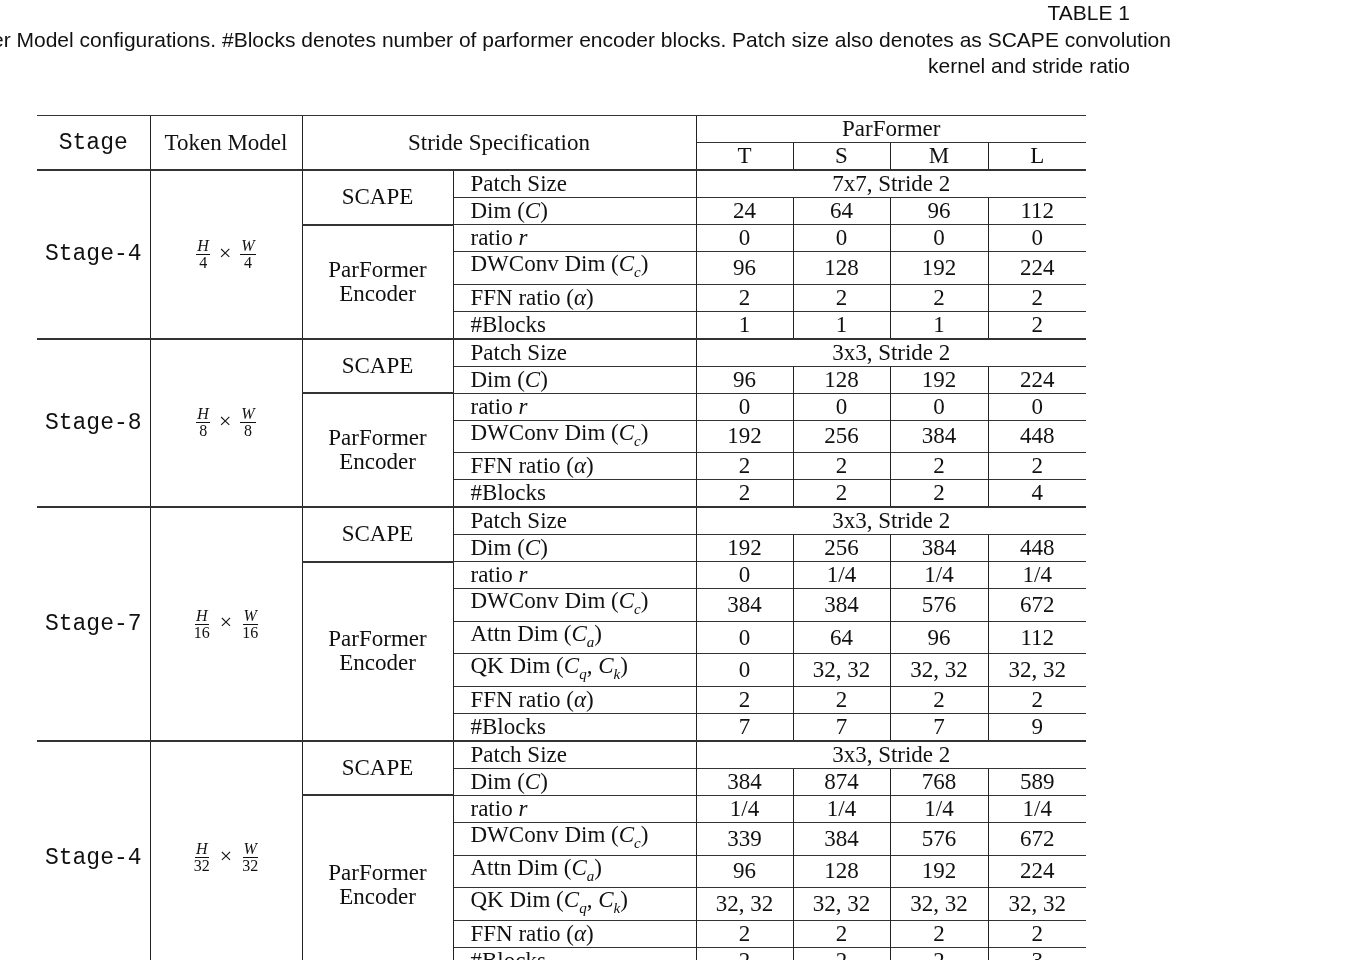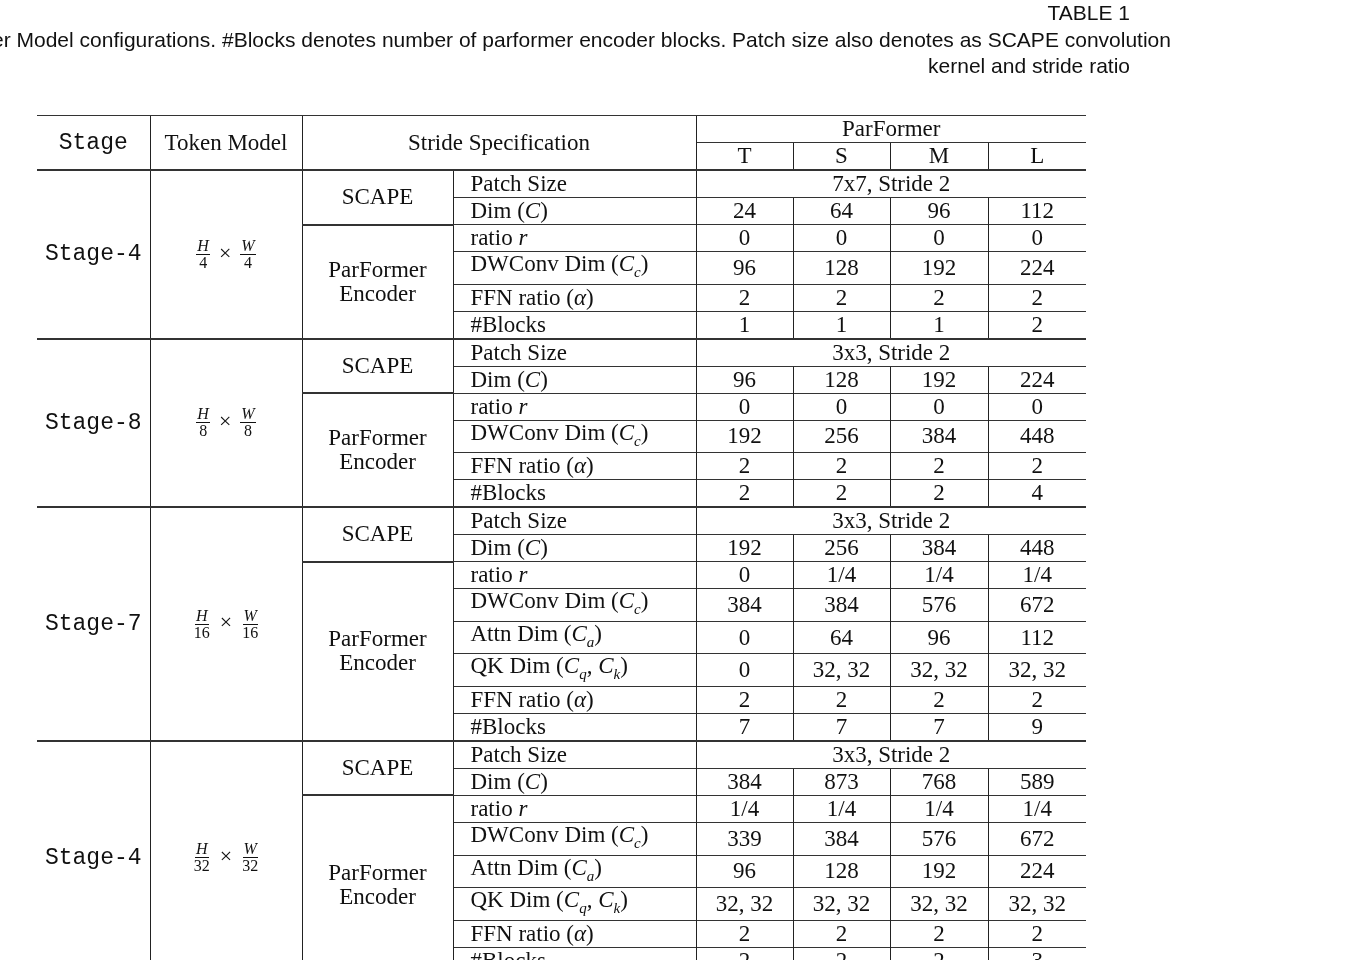--- a/index.html
+++ b/index.html
@@ -235,21 +235,21 @@
             <span class="den">32</span>
           </span>
     </td>
     <td class="grp" rowspan="2">SCAPE</td>
     <td class="spec grp">Patch Size</td>
     <td class="grp" colspan="4">3x3, Stride 2</td>
   </tr>
   <tr>
     <td class="spec"><span>Dim (</span><span class="m">C</span><span>)</span></td>
     <td>384</td>
-        <td>873</td>
+        <td>874</td>
         <td>768</td>
         <td>589</td>
   </tr>
   <tr>
     <td class="grp" rowspan="6"><span>ParFormer</span><br><span>Encoder</span></td>
     <td class="spec"><span>ratio </span><span class="m">r</span></td>
     <td>1/4</td>
         <td>1/4</td>
         <td>1/4</td>
         <td>1/4</td>

